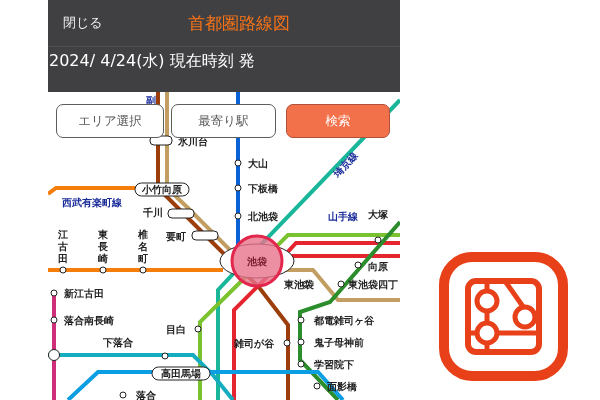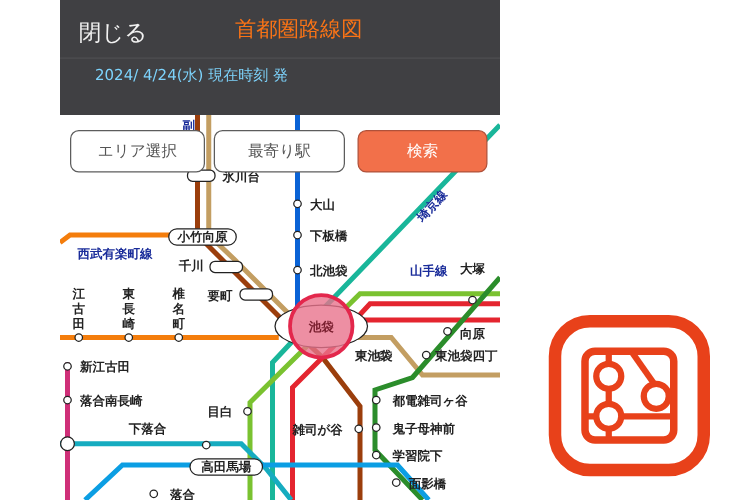--- a/index.html
+++ b/index.html
@@ -2,23 +2,23 @@
 <html><head>
 <meta charset="utf-8">
 <style>
   html,body{margin:0;padding:0;background:#fff;}
   body{width:600px;height:400px;position:relative;overflow:hidden;font-family:"DejaVu Sans","Liberation Sans",sans-serif;}
   .phone{position:absolute;left:48px;top:0;width:352px;height:400px;overflow:hidden;background:#fff;}
   .map{position:absolute;left:0;top:0;width:352px;height:400px;}
   .map text{font-family:"DejaVu Sans",sans-serif;font-weight:bold;}
   .header{position:absolute;left:0;top:0;width:352px;height:92px;background:#404043;color:#fff;}
   .topbar{height:46px;position:relative;border-bottom:1px solid #4e4e52;}
-  .close-btn{position:absolute;left:15px;top:14px;font-size:18px;color:#f2f2f2;cursor:pointer;}
+  .close-btn{position:absolute;left:15px;top:14px;font-size:13px;color:#f2f2f2;cursor:pointer;}
   .title{position:absolute;left:0;right:0;top:12px;text-align:center;font-size:17px;color:#f97316;padding-left:30px;}
-  .info{padding:6px 11px 0 28px;font-size:12px;line-height:15px;color:#7dd3fc;}
+  .info{padding:6px 11px 0 1px;font-size:16px;line-height:15px;color:#ffffff;}
   .btn-row{position:absolute;top:104px;left:8px;width:336px;height:36px;}
   .btn{position:absolute;top:0;height:34px;border-radius:7px;font-size:12.5px;display:flex;align-items:center;justify-content:center;cursor:pointer;box-sizing:border-box;}
   .btn.white{background:#fff;border:1px solid #5d5d5d;color:#555;}
   .btn.primary{background:#f2704a;border:1px solid #b0513a;color:#fff;}
   .logo{position:absolute;left:437px;top:250px;width:133px;height:133px;}
 </style>
 </head>
 <body>
 
 <div class="phone">

